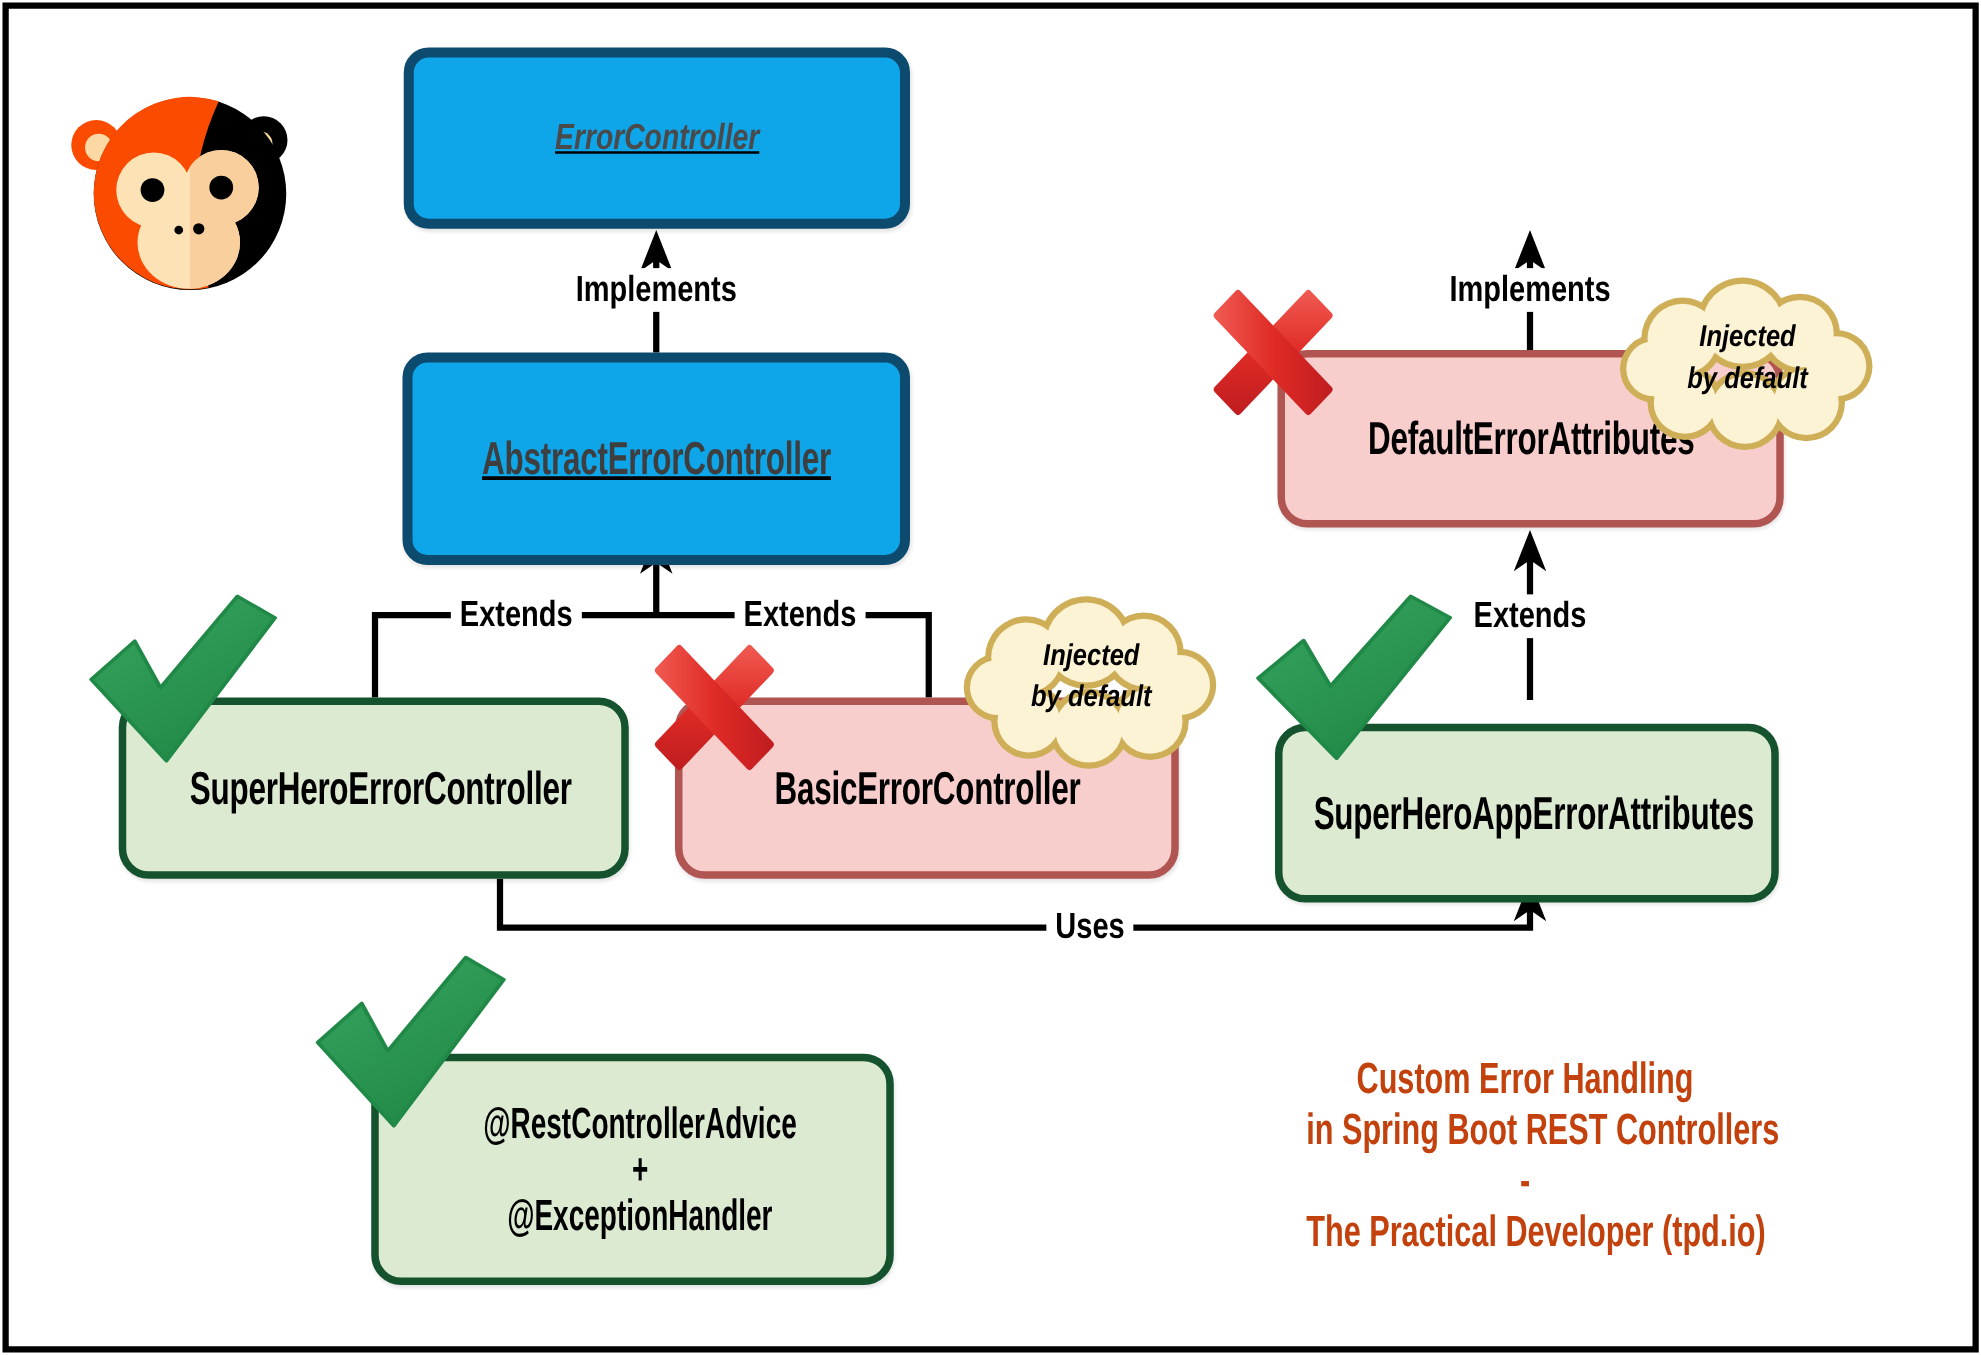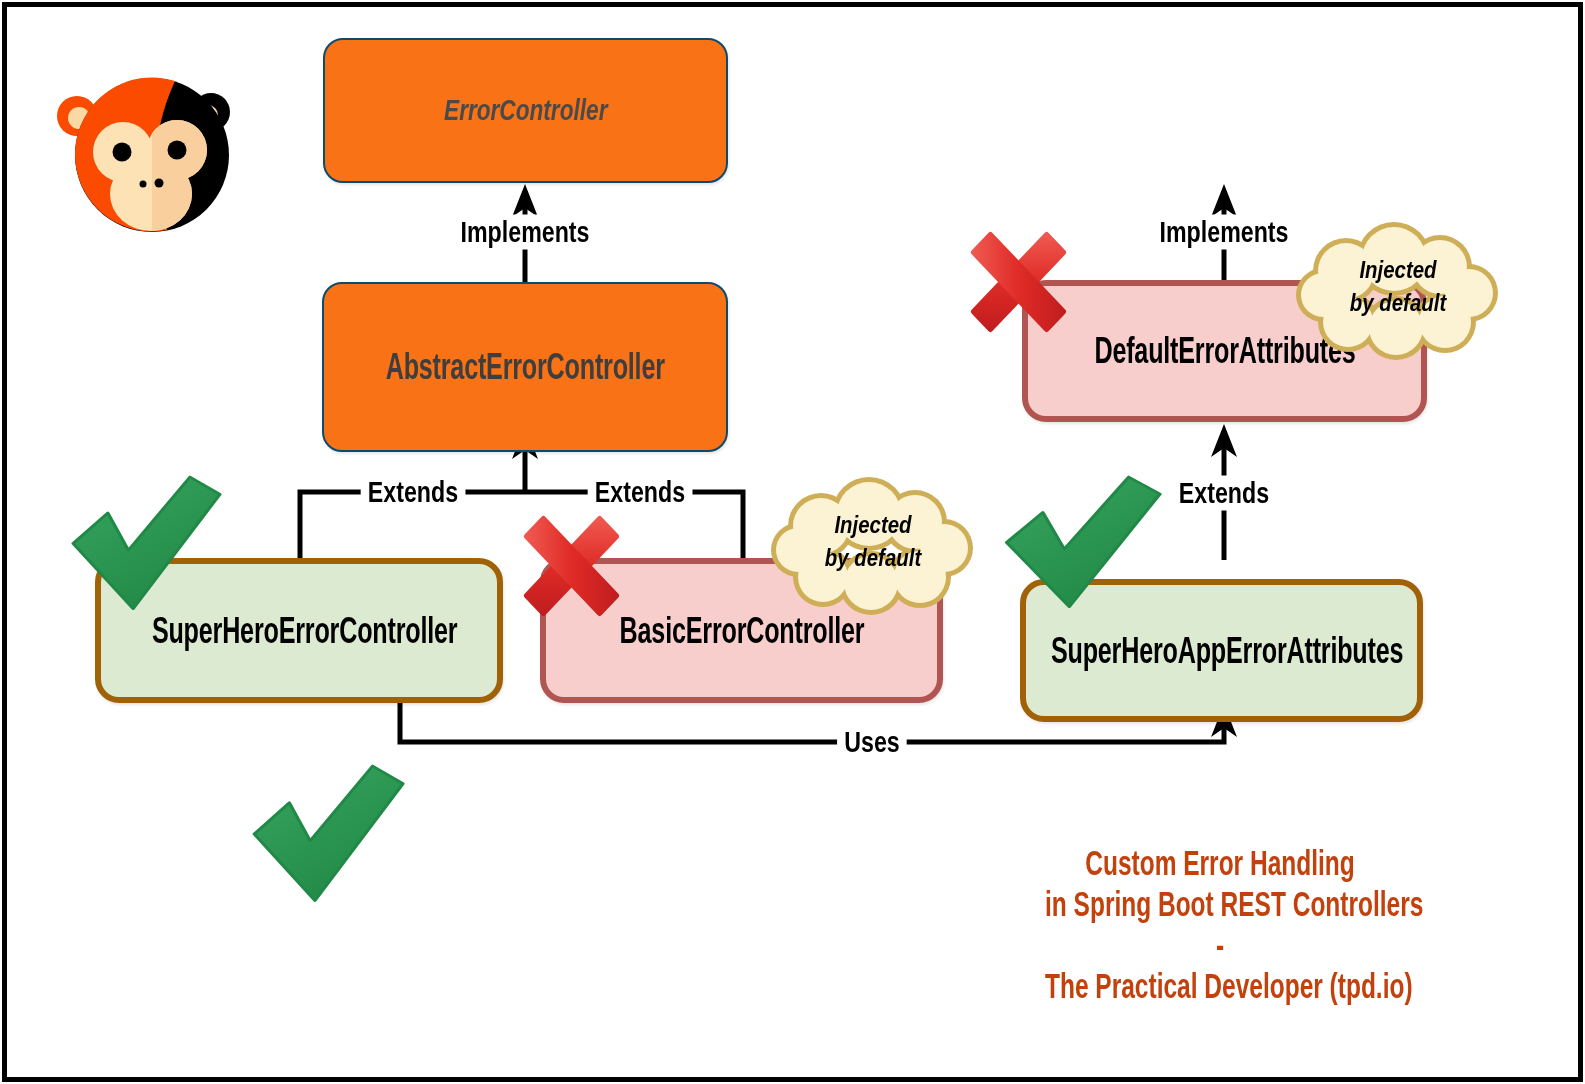--- a/index.html
+++ b/index.html
@@ -9,22 +9,22 @@
   }
   .frame { position:absolute; inset:2px; border:5px solid #000; pointer-events:none; z-index:10; }
   svg.layer { position:absolute; left:0; top:0; }
   .wires { z-index:1; }
   .decor { z-index:3; pointer-events:none; }
   .node {
     position:absolute; box-sizing:border-box; display:flex; flex-direction:column;
     align-items:center; justify-content:center; z-index:2;
     box-shadow:1px 2px 3px rgba(0,0,0,0.10);
   }
-  .gray  { background:#f97316; border:2px solid #0c4a6e; border-radius:20px; }
-  .green { background:#dcead2; border:6px solid #a16207; border-radius:24px;padding-left:12px; }
+  .gray  { background:#0ea5e9; border:8px solid #0c4a6e; border-radius:20px;text-decoration:underline; }
+  .green { background:#dcead2; border:6px solid #14532d; border-radius:24px;padding-left:12px; }
   .pink  { background:#f8cecc; border:6px solid #b05551; border-radius:24px; }
   .lbl-main {
     font-weight:bold; font-size:37px; color:#000; white-space:nowrap;
     transform:scaleX(0.68); letter-spacing:-0.3px;
   }
   .gray .lbl-main { color:#3e3e3e; }
   .lbl-iface {
     font-weight:bold; font-style:italic; font-size:29px; color:#4a4a4a;
     white-space:nowrap; transform:scaleX(0.78);
   }
@@ -91,20 +91,25 @@
 
 
   <div class="node pink" style="left:1022px;top:280px;width:405px;height:142px;">
     <span class="lbl-main">DefaultErrorAttributes</span>
   </div>
 
   <div class="node green" style="left:1020px;top:579px;width:403px;height:143px;">
     <span class="lbl-main">SuperHeroAppErrorAttributes</span>
   </div>
 
+  <div class="node green" style="left:297px;top:843px;width:418px;height:185px;">
+    <div class="advice-line">@RestControllerAdvice</div>
+    <div class="advice-line">+</div>
+    <div class="advice-line">@ExceptionHandler</div>
+  </div>
 
   <svg class="layer decor" width="1585" height="1084" viewBox="0 0 1585 1084">
     <defs>
       <linearGradient id="xg" x1="-45" y1="-45" x2="45" y2="45" gradientUnits="userSpaceOnUse">
         <stop offset="0" stop-color="#f4695f"></stop>
         <stop offset="0.5" stop-color="#e02b26"></stop>
         <stop offset="1" stop-color="#b5181d"></stop>
       </linearGradient>
       <linearGradient id="cg" x1="0" y1="0" x2="0.6" y2="1">
         <stop offset="0" stop-color="#37a65f"></stop>

